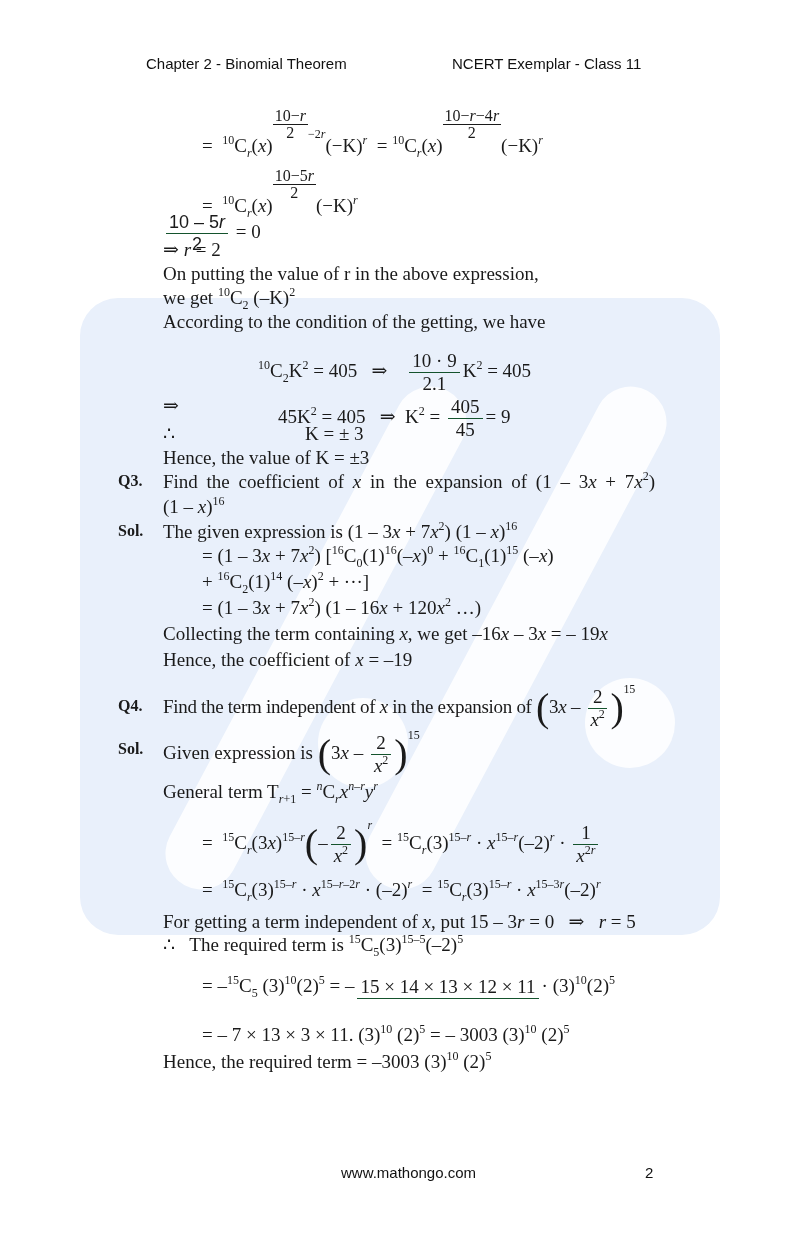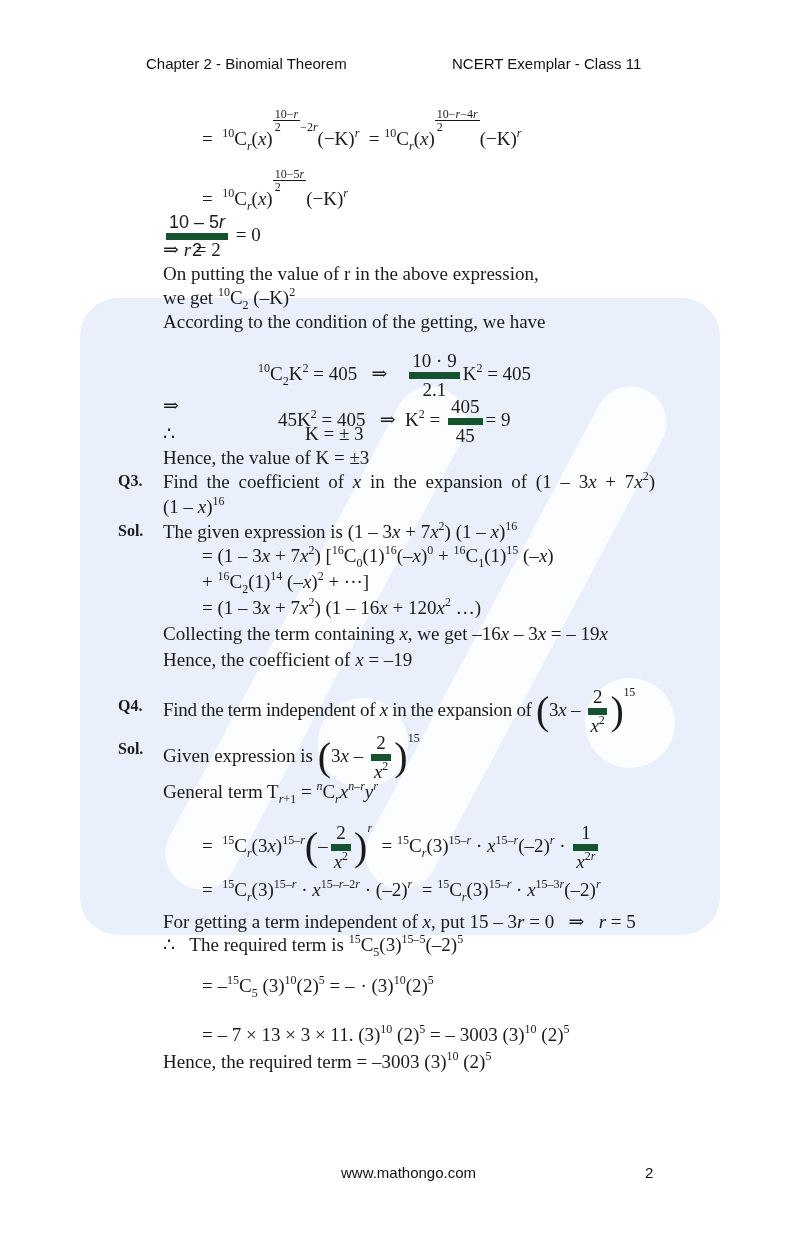--- a/index.html
+++ b/index.html
@@ -23,22 +23,22 @@
   }
   .line {
     position: absolute; z-index: 2; font-size: 19px; white-space: nowrap; line-height: 1;
   }
   .label { position: absolute; z-index: 2; font-size: 16px; font-weight: bold; white-space: nowrap; }
   i { font-style: italic; }
   sup { font-size: 12px; vertical-align: 8px; line-height: 0; }
   sub { font-size: 12px; vertical-align: -5px; line-height: 0; }
   .frac { display: inline-block; vertical-align: middle; text-align: center; margin: 0 3px; }
   .frac > span { display: block; padding: 0 3px; line-height: 1.15; }
-  .frac > span.num { border-bottom: 7px solid #14532d; }
-  .sfrac { display: inline-block; text-align: left; font-size: 12px; vertical-align: 14px; line-height: 1; }
+  .frac > span.num { border-bottom: 1px solid #14532d; }
+  .sfrac { display: inline-block; text-align: center; font-size: 16px; vertical-align: 14px; line-height: 1; }
   .sfrac > span { display: block; padding: 0 2px; }
   .sfrac > span.num { border-bottom: 1px solid #1a1a1a; }
   .paren { font-size: 40px; vertical-align: middle; font-weight: 200; line-height: 0; }
 </style>
 </head>
 <body>
 
 <div class="watermark">
   <div class="wm-stroke" style="left:200px; top:60px;"></div>
   <div class="wm-stroke" style="left:400px; top:60px;"></div>
@@ -121,21 +121,21 @@
 <div class="line" style="left:202px; top:880px;">
   =&nbsp;&nbsp;<sup>15</sup>C<sub><i>r</i></sub>(3)<sup>15–<i>r</i></sup> · <i>x</i><sup>15–<i>r</i>–2<i>r</i></sup> · (–2)<sup><i>r</i></sup>&nbsp;&nbsp;=&nbsp;<sup>15</sup>C<sub><i>r</i></sub>(3)<sup>15–<i>r</i></sup> · <i>x</i><sup>15–3<i>r</i></sup>(–2)<sup><i>r</i></sup>
 </div>
 <div class="line" style="left:163px; top:912px;">
   For getting a term independent of <i>x</i>, put 15 – 3<i>r</i> = 0&nbsp;&nbsp;&nbsp;⇒&nbsp;&nbsp;&nbsp;<i>r</i> = 5
 </div>
 <div class="line" style="left:163px; top:935px;">
   ∴&nbsp;&nbsp;&nbsp;The required term is <sup>15</sup>C<sub>5</sub>(3)<sup>15–5</sup>(–2)<sup>5</sup>
 </div>
 <div class="line" style="left:202px; top:976px;">
-  = –<sup>15</sup>C<sub>5</sub> (3)<sup>10</sup>(2)<sup>5</sup> = –<span class="frac"></span>· (3)<sup>10</sup>(2)<sup>5</sup>
+  = –<sup>15</sup>C<sub>5</sub> (3)<sup>10</sup>(2)<sup>5</sup> = –<span class="frac"><span class="num">15 × 14 × 13 × 12 × 11</span></span>· (3)<sup>10</sup>(2)<sup>5</sup>
 </div>
 <div class="line" style="left:202px; top:1025px;">
   = – 7 × 13 × 3 × 11. (3)<sup>10</sup> (2)<sup>5</sup> = – 3003 (3)<sup>10</sup> (2)<sup>5</sup>
 </div>
 <div class="line" style="left:163px; top:1052px;">
   Hence, the required term = –3003 (3)<sup>10</sup> (2)<sup>5</sup>
 </div>
 
 <div class="footer" style="left:317px; top:1164px;margin-left:24px;">www.mathongo.com</div>
 <div class="footer" style="left:645px; top:1164px;">2</div>

